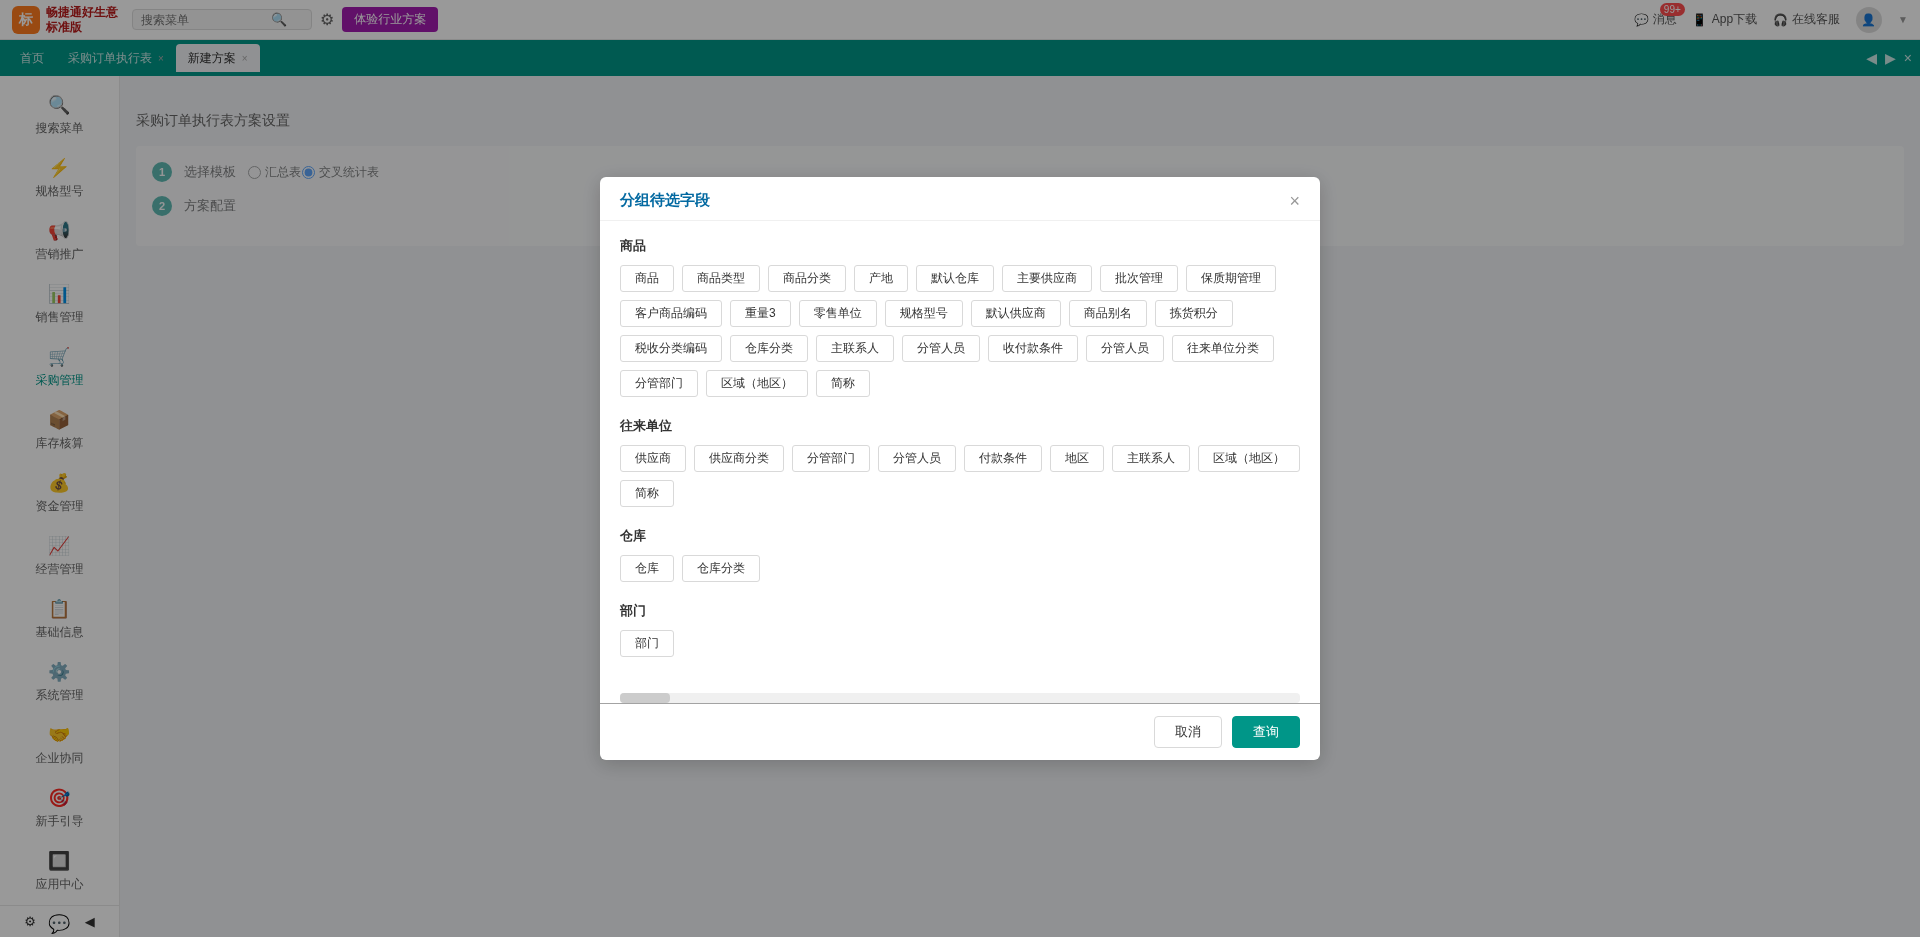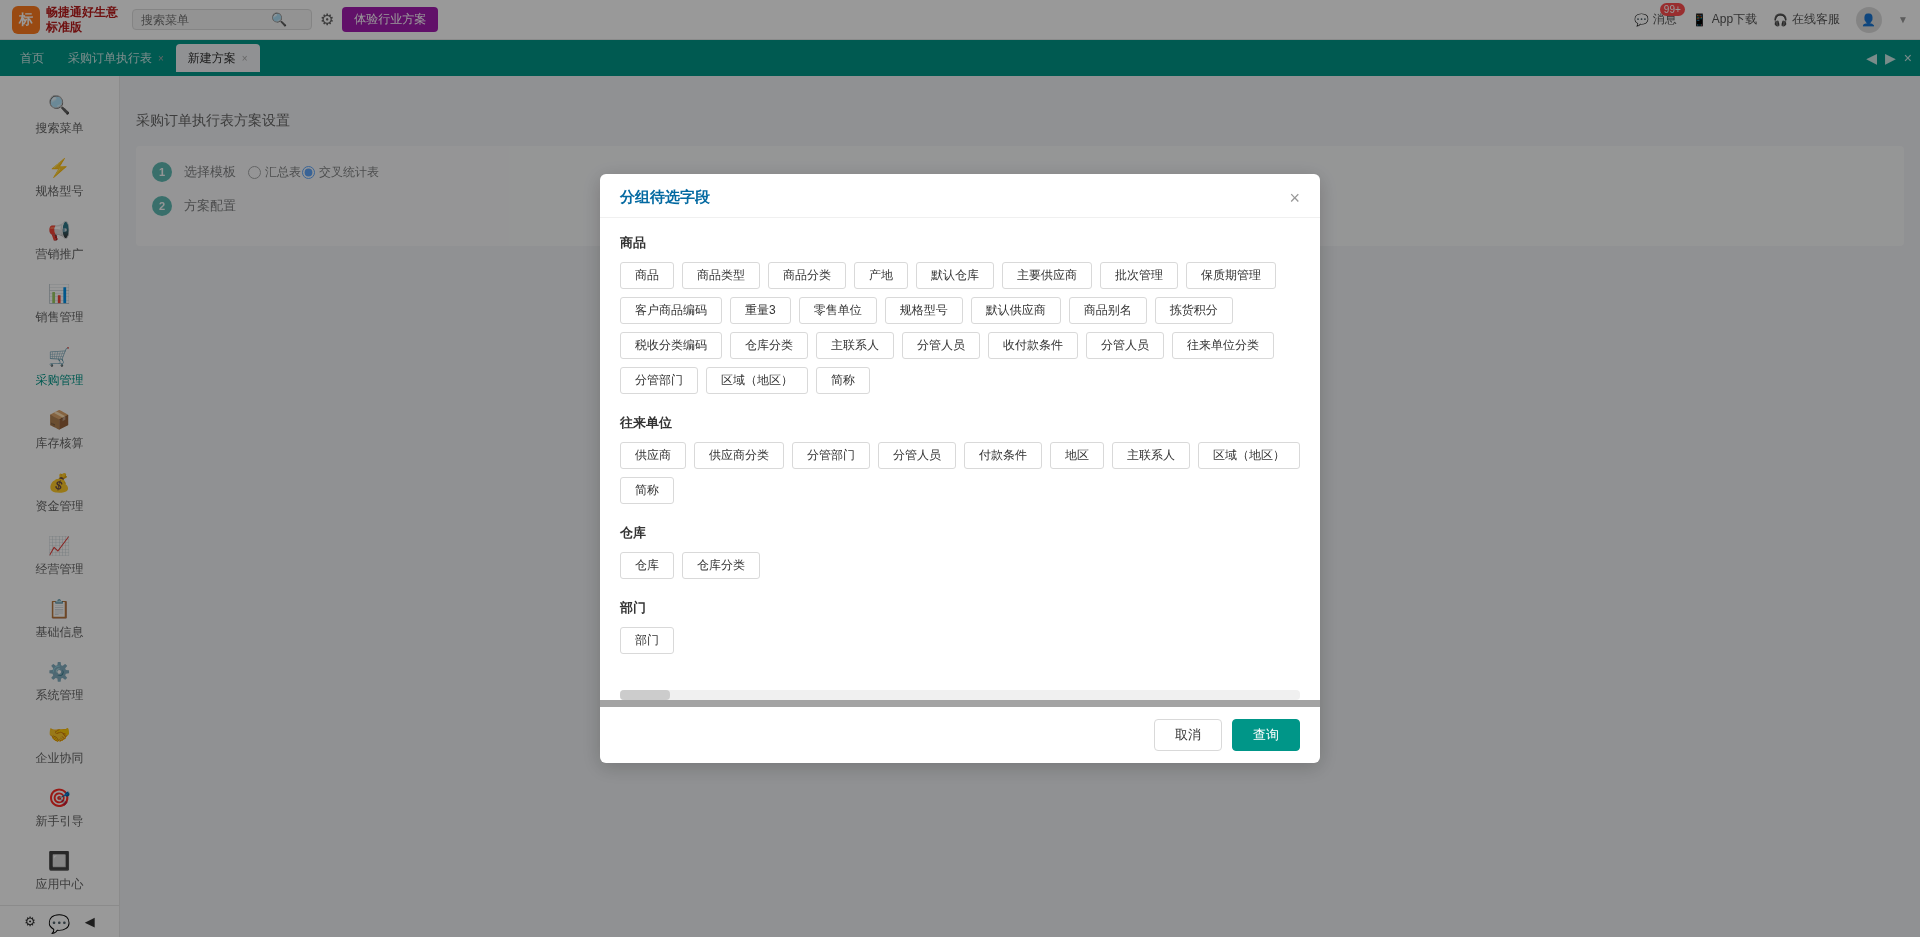--- a/index.html
+++ b/index.html
@@ -208,21 +208,21 @@
     .modal-body {
       padding: 16px 20px;
       overflow-y: auto;
       flex: 1;
     }
     .modal-footer {
       display: flex;
       justify-content: flex-end;
       gap: 10px;
       padding: 12px 20px;
-      border-top: 7px solid #a3a3a3;
+      border-top: 1px solid #a3a3a3;
       flex-shrink: 0;
     }
 
     
     .field-section { margin-bottom: 20px; }
     .section-title {
       font-size: 13px;
       font-weight: 600;
       color: #333;
       margin-bottom: 10px;

